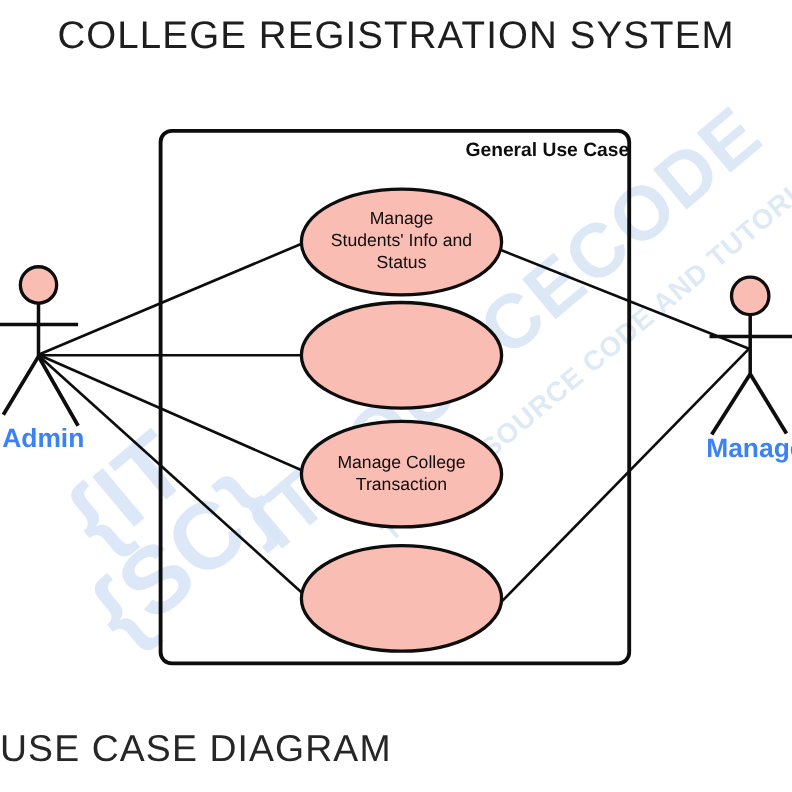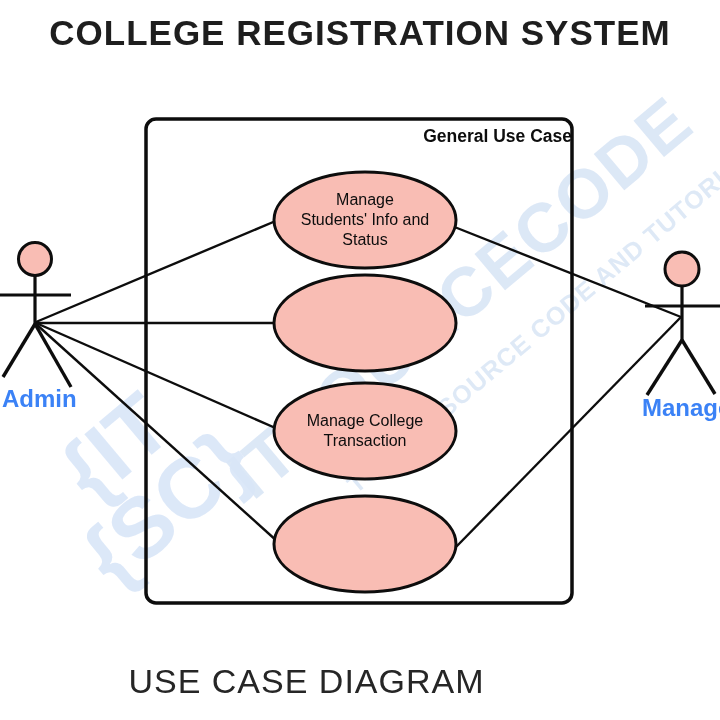--- a/index.html
+++ b/index.html
@@ -14,24 +14,24 @@
       font-size:69px;letter-spacing:2px;opacity:.85;}
   .wm-small{left:290px;top:306px;width:520px;text-align:center;
       font-size:25px;letter-spacing:1px;color:#dbe7f6;opacity:.9;}
   .wm-logo{left:16px;top:398px;width:250px;text-align:center;
       font-size:86px;line-height:.92;color:#d9e6f8;opacity:.9;white-space:pre-line;}
   
   svg.diagram{position:absolute;left:0;top:0;}
   
   .title{
     position:absolute;left:0;top:13px;width:720px;text-align:center;
-    font-size:35px;font-weight:700;letter-spacing:1px;color:#1e1e1e;
+    font-size:35px;font-weight:400;letter-spacing:1px;color:#1e1e1e;
   }
   .caption{
-    position:absolute;left:0;top:662px;width:613px;text-align:center;
+    position:absolute;left:0;top:662px;width:613px;
     font-size:34px;font-weight:200;letter-spacing:1px;color:#262626;
   }
   .box-label{
     position:absolute;left:146px;top:126px;width:426px;text-align:right;
     font-size:17.5px;font-weight:bold;color:#0d0d0d;
   }
   .uc-label{
     position:absolute;width:184px;height:76px;display:flex;
     align-items:center;justify-content:center;text-align:center;
     font-size:16px;font-weight:normal;line-height:1.25;color:#0d0d0d;

